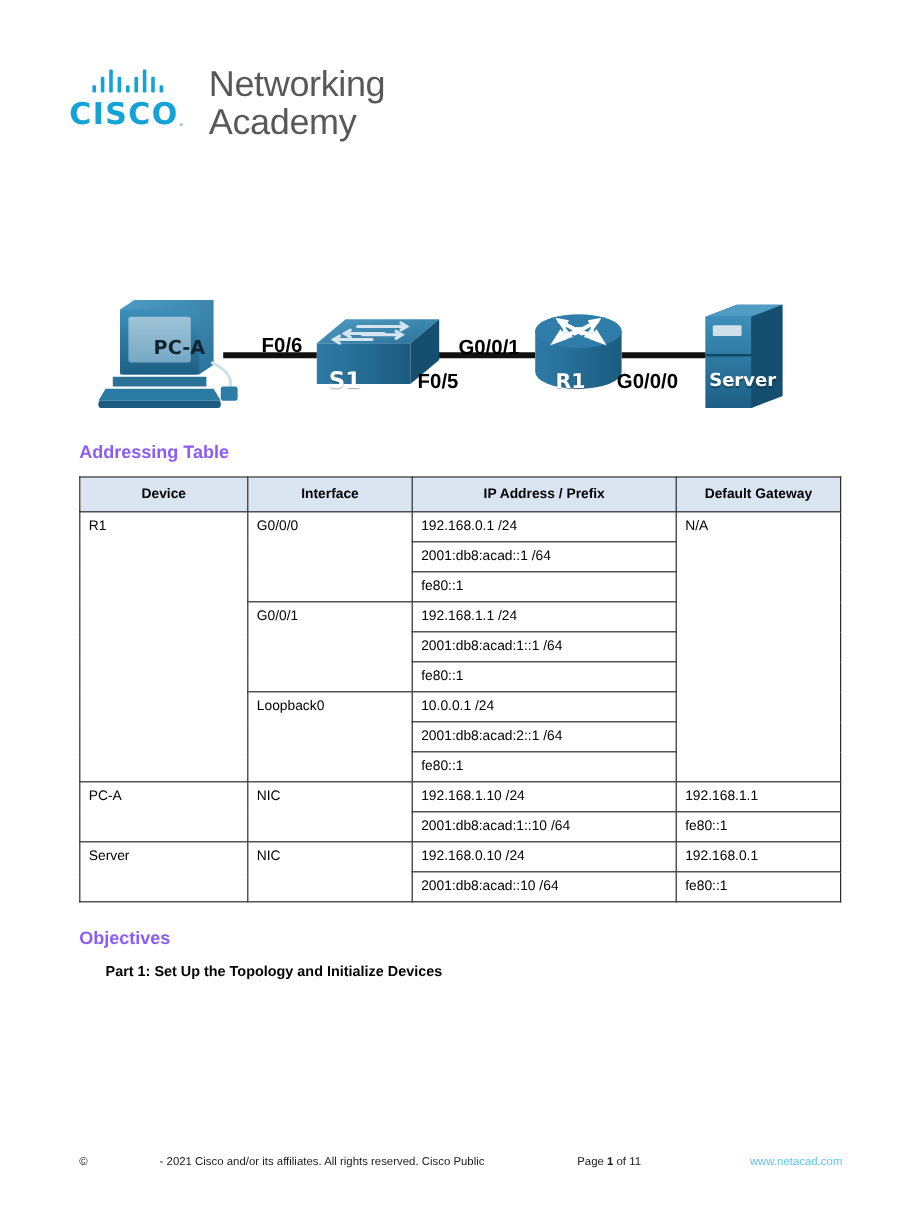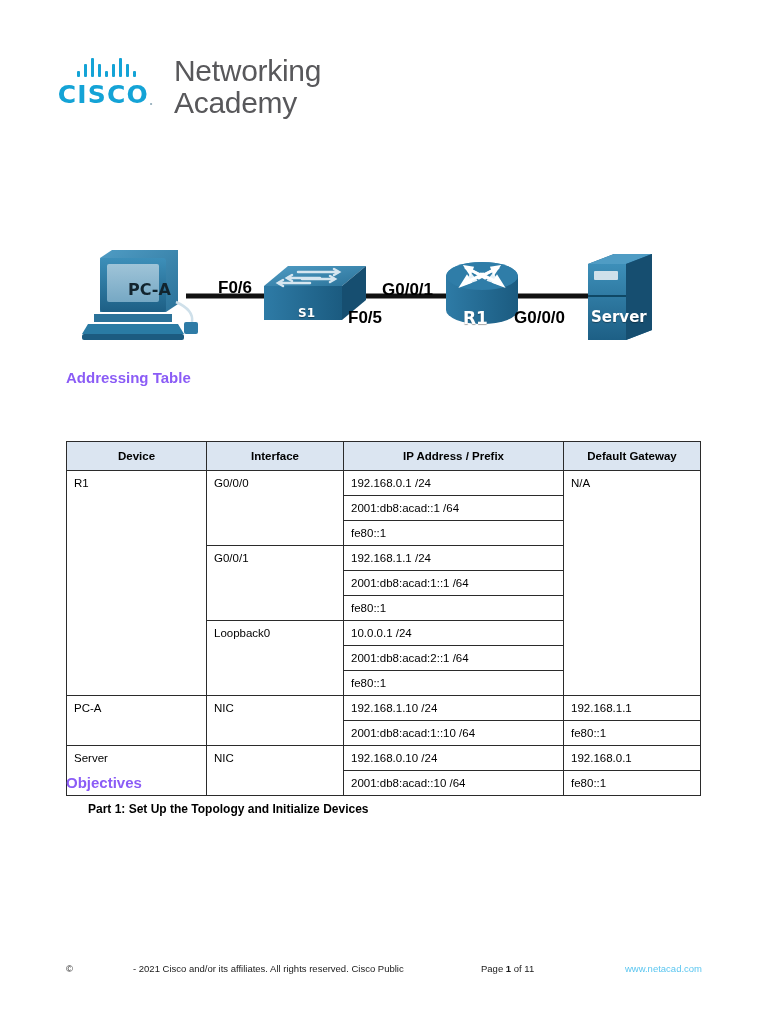--- a/index.html
+++ b/index.html
@@ -93,21 +93,21 @@
 
   .dev-label {
     position: absolute;
     font-family: "DejaVu Sans", sans-serif;
     font-weight: bold;
     color: #ffffff;
     white-space: nowrap;
     text-shadow: 0 1px 1px rgba(0,0,0,.35);
   }
   .lbl-pca    { left: 62px;  top: 42px; font-size: 16px; color: #12242e; text-shadow:none; }
-  .lbl-s1     { left: 208px; top: 68px; font-size: 12px; margin-left: 24px; }
+  .lbl-s1     { left: 208px; top: 68px; font-size: 19px; }
   .lbl-r1     { left: 397px; top: 70px; font-size: 17px; }
   .lbl-server { left: 525px; top: 70px; font-size: 15px; }
 
   
   .h-section {
     position: absolute;
     left: 66px;
     font-family: "Liberation Sans", sans-serif;
     font-weight: bold;
     font-size: 15px;
@@ -119,21 +119,20 @@
   
   .addr-table {
     position: absolute;
     left: 66px;
     top: 397px;
     width: 634px;
     border-collapse: collapse;
     table-layout: fixed;
     font-family: "Liberation Sans", sans-serif;
     font-size: 11.5px;
-    margin-top: 44px;
   }
   .addr-table th,
   .addr-table td {
     border: 1px solid #2b2b2b;
     padding: 5px 7px;
     vertical-align: top;
     line-height: 14px;
     height: 14px;
   }
   .addr-table th {

